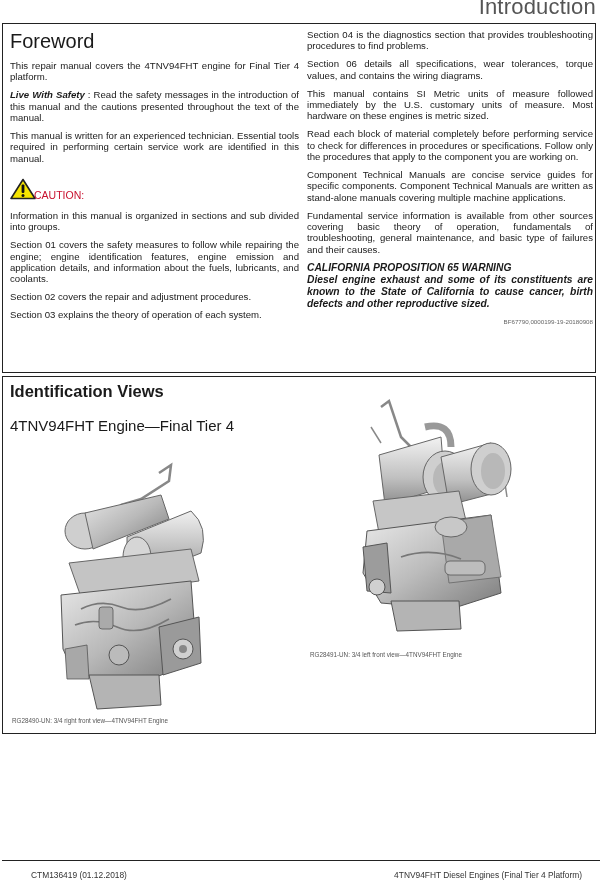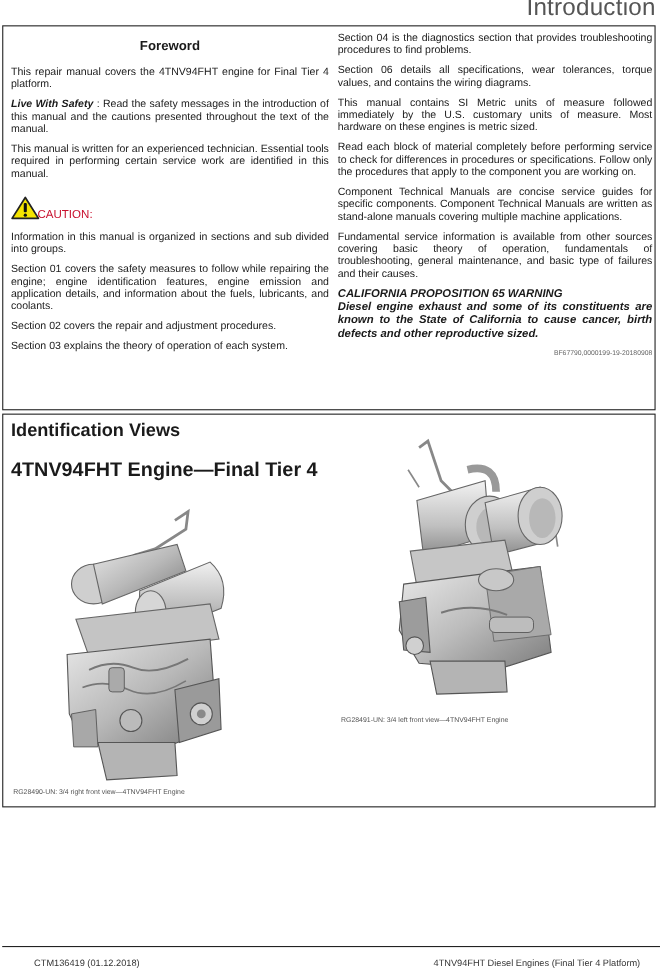--- a/index.html
+++ b/index.html
@@ -49,26 +49,26 @@
     .col.left {
       left: 7px;
       width: 289px;
     }
     .col.right {
       left: 304px;
       width: 286px;
       top: 5px;
     }
     .section-title {
-      font-size: 12px;
-      font-weight: bold;
+      font-size: 20px;
+      font-weight: normal;
       color: #1a1a1a;
       margin: 8px 0 10px 0;
       line-height: 18px;
-      text-align: center;
+      text-align: left;
     }
     p {
       margin: 0 0 6.8px 0;
     }
     .bi {
       font-weight: bold;
       font-style: italic;
     }
     .caution-wrap {
       margin-top: 14px;
@@ -123,22 +123,22 @@
       left: 7px;
       top: 5px;
       font-size: 16.5px;
       font-weight: bold;
       color: #1a1a1a;
     }
     .ident-subtitle {
       position: absolute;
       left: 7px;
       top: 40px;
-      font-size: 18px;
-      font-weight: bold;
+      font-size: 15px;
+      font-weight: normal;
       color: #1a1a1a;
       text-align: right;
     }
     .figure {
       position: absolute;
     }
     .fig-left {
       left: 38px;
       top: 72px;
       width: 180px;

